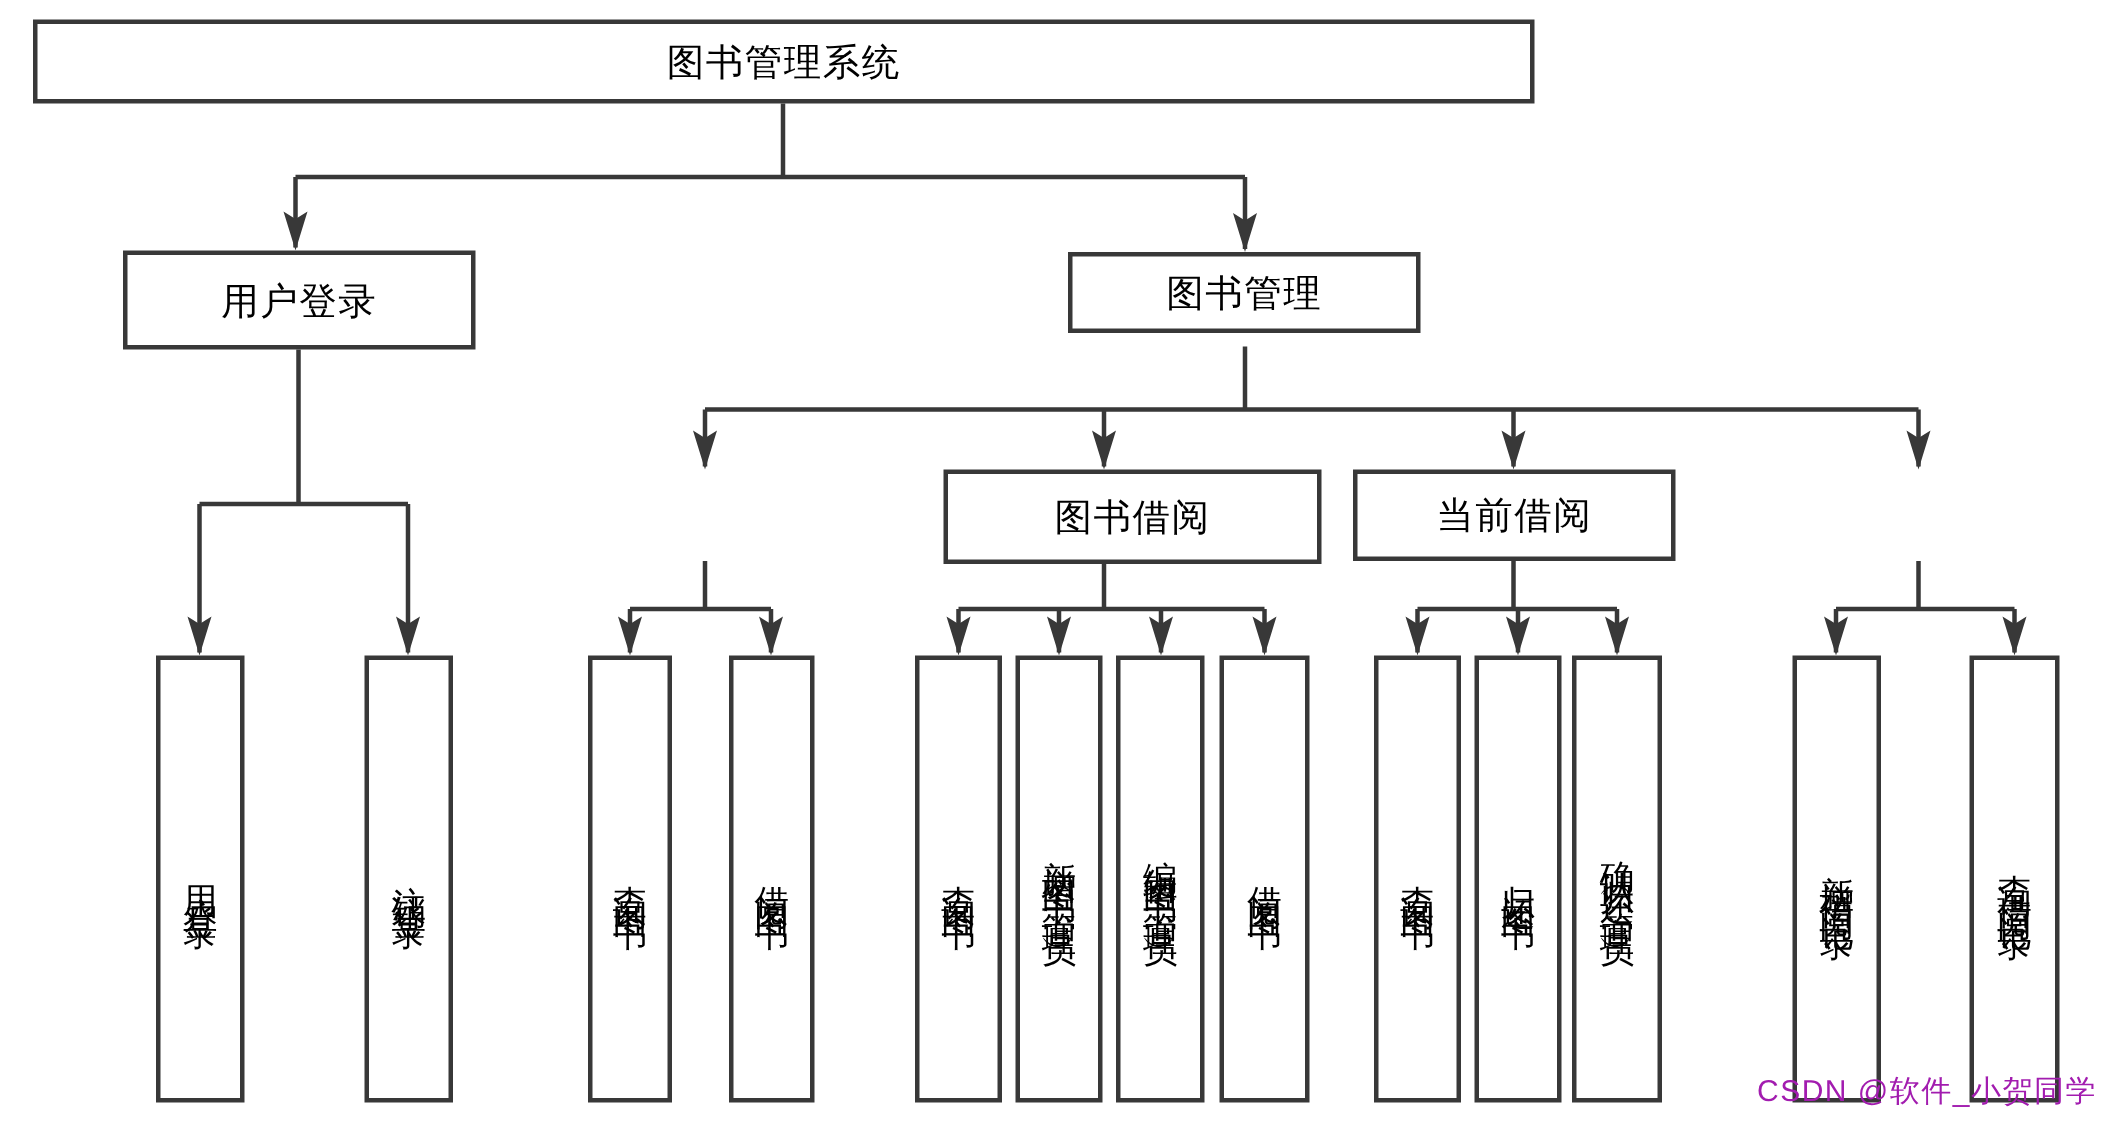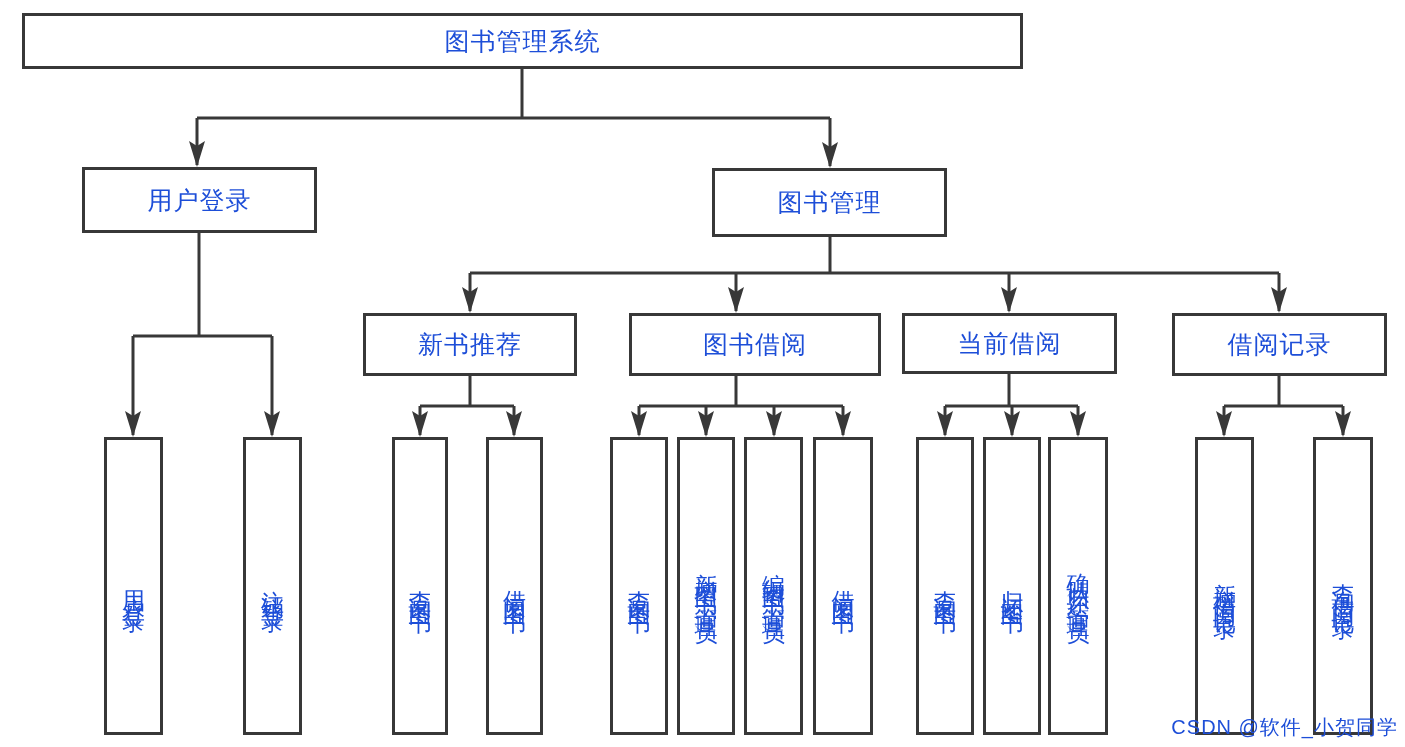--- a/index.html
+++ b/index.html
@@ -12,40 +12,40 @@
   }
   #wires{position:absolute;left:0;top:0;z-index:1;}
   .node{
     position:absolute;
     box-sizing:border-box;
     background:#ffffff;
     border:3px solid #383838;
     display:flex;
     align-items:center;
     justify-content:center;
-    color:#1d4ed8;
+    color:#000000;
     z-index:2;
   }
   .h-node{font-size:25px;letter-spacing:1px;white-space:nowrap;}
   .v-node span{
     writing-mode:vertical-rl;
     text-orientation:mixed;
     font-size:23px;
     letter-spacing:7px;
     line-height:1;
     white-space:nowrap;
   }
   .watermark{
     position:absolute;
     right:7px;
     bottom:6px;
     z-index:5;
     font-size:20px;
     letter-spacing:1px;
-    color:#1d4ed8;
+    color:#a21caf;
     white-space:nowrap;
     margin-top:28px;
   }
 </style>
 </head>
 <body>
 
 <div id="canvas">
 
   <svg id="wires" width="1405" height="747" viewBox="0 0 1405 747">
@@ -88,35 +88,29 @@
     </g>
   </svg>
 
   <div class="node h-node" style="left:22px;top:13px;width:1001px;height:56px">
     <span>图书管理系统</span>
   </div>
 
   <div class="node h-node" style="left:82px;top:167px;width:235px;height:66px">
     <span>用户登录</span>
   </div>
-  <div class="node h-node" style="left:712px;top:168px;width:235px;height:69px">
+  <div class="node h-node" style="left:712px;top:168px;width:235px;height:54px">
     <span>图书管理</span>
   </div>
 
-  <div class="node h-node" style="left:363px;top:313px;width:214px;height:63px">
-    <span>新书推荐</span>
-  </div>
   <div class="node h-node" style="left:629px;top:313px;width:252px;height:63px">
     <span>图书借阅</span>
   </div>
   <div class="node h-node" style="left:902px;top:313px;width:215px;height:61px">
     <span>当前借阅</span>
-  </div>
-  <div class="node h-node" style="left:1172px;top:313px;width:215px;height:63px">
-    <span>借阅记录</span>
   </div>
 
   <div class="node v-node" style="left:104px;top:437px;width:59px;height:298px">
     <span>用户登录</span>
   </div>
   <div class="node v-node" style="left:243px;top:437px;width:59px;height:298px">
     <span>注销登录</span>
   </div>
 
   <div class="node v-node" style="left:392px;top:437px;width:56px;height:298px">

